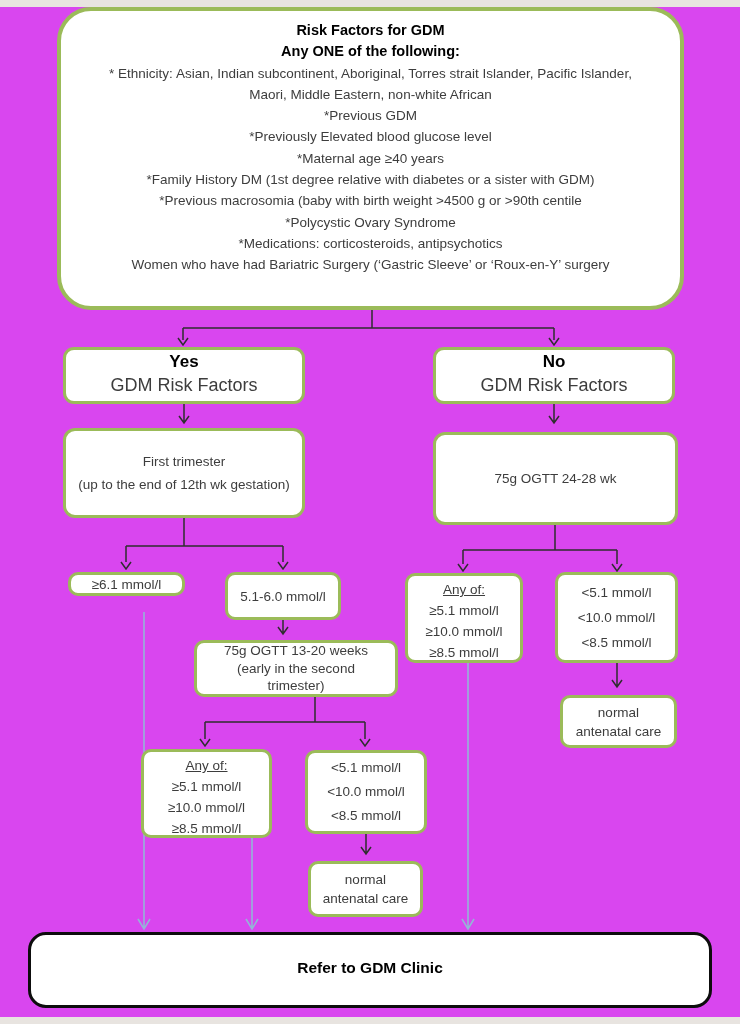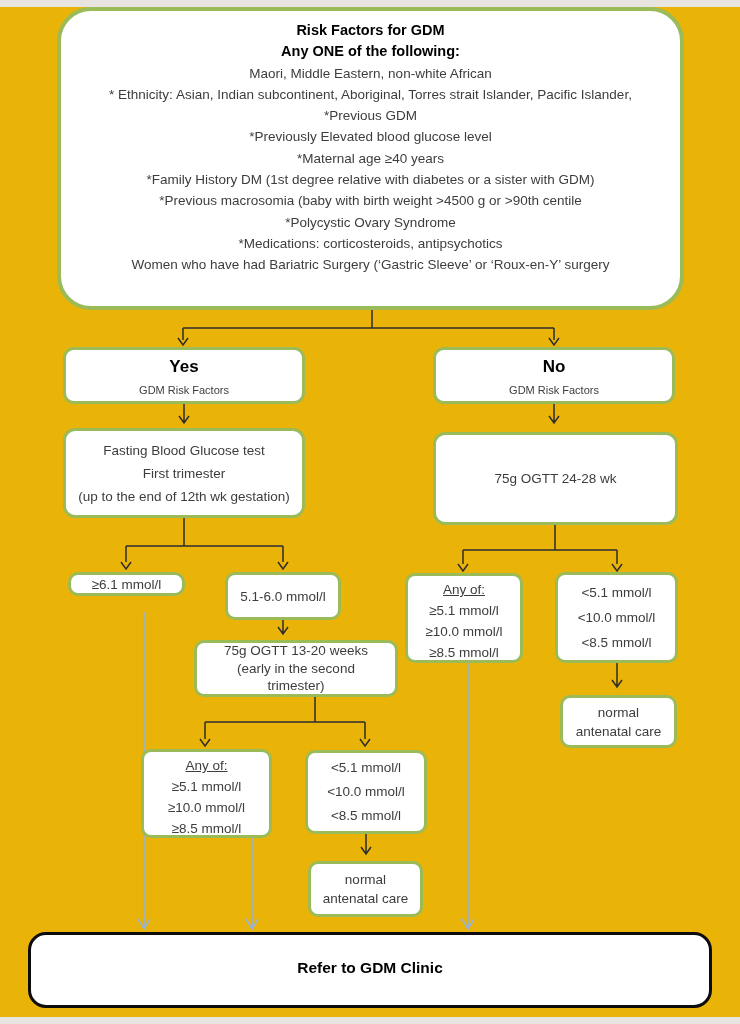--- a/index.html
+++ b/index.html
@@ -1,30 +1,30 @@
 <!DOCTYPE html>
 <html><head>
 <meta charset="utf-8">
 <style>
   html,body{margin:0;padding:0;background:#ffffff;}
   #canvas{
-    position:relative;width:740px;height:1024px;background:#eab308;overflow:hidden;
+    position:relative;width:740px;height:1024px;background:#d946ef;overflow:hidden;
     font-family:"Liberation Sans","DejaVu Sans",sans-serif;color:#3d3d3d;
   }
   .edge-strip{position:absolute;left:0;width:740px;height:7px;background:#e8e4e0;}
   .box{
     position:absolute;box-sizing:border-box;background:#ffffff;
     border:3px solid #9bbb59;border-radius:10px;text-align:center;
     font-size:13.5px;line-height:21px;
   }
   .top-box{border-width:4px;border-radius:34px;padding-top:9px;font-size:13.5px;line-height:21.3px;}
   .top-box .t{font-size:14.5px;font-weight:bold;color:#000;}
-  .decision{border-radius:11px;padding-top:5px;}
+  .decision{border-radius:11px;}
   .decision .big{font-size:17px;font-weight:bold;color:#000;line-height:24px;}
-  .decision .sub{font-size:11px;line-height:22px;}
+  .decision .sub{font-size:18px;line-height:22px;}
   .mid{border-radius:12px;}
   .vcenter{display:flex;flex-direction:column;justify-content:center;}
   .underline{text-decoration:underline;}
   .footer-box{
     position:absolute;box-sizing:border-box;background:#ffffff;border:3px solid #0d0d0d;
     border-radius:18px;text-align:center;padding-top:24px;
     font-size:15.5px;font-weight:bold;color:#000;
   }
   svg.wires{position:absolute;left:0;top:0;pointer-events:none;}
   .k{stroke:#2e2e2e;stroke-width:1.5;fill:none;}
@@ -77,39 +77,38 @@
       <path class="b" d="M252,838 V928 M246,919 L252,929 L258,919"></path>
     </g>
     <g>
       <path class="b" d="M468,663 V928 M462,919 L468,929 L474,919"></path>
     </g>
   </svg>
 
   <div class="box top-box" style="left:57px;top:7px;width:627px;height:303px;">
     <div class="t">Risk Factors for GDM</div>
     <div class="t">Any ONE of the following:</div>
+    <div>* Ethnicity: Asian, Indian subcontinent, Aboriginal, Torres strait Islander, Pacific Islander,</div>
     <div>Maori, Middle Eastern, non-white African</div>
-    <div>* Ethnicity: Asian, Indian subcontinent, Aboriginal, Torres strait Islander, Pacific Islander,</div>
     <div>*Previous GDM</div>
     <div>*Previously Elevated blood glucose level</div>
     <div>*Maternal age ≥40 years</div>
     <div>*Family History DM (1st degree relative with diabetes or a sister with GDM)</div>
     <div>*Previous macrosomia (baby with birth weight &gt;4500 g or &gt;90th centile</div>
     <div>*Polycystic Ovary Syndrome</div>
     <div>*Medications: corticosteroids, antipsychotics</div>
     <div>Women who have had Bariatric Surgery (‘Gastric Sleeve’ or ‘Roux-en-Y’ surgery</div>
   </div>
 
   <div class="box decision" style="left:63px;top:347px;width:242px;height:57px;">
     <div class="big">Yes</div>
     <div class="sub">GDM Risk Factors</div>
   </div>
 
   <div class="box mid vcenter" style="left:63px;top:428px;width:242px;height:90px;line-height:23px;">
-    <div>Fasting Blood Glucose test</div>
     <div>First trimester</div>
     <div>(up to the end of 12th wk gestation)</div>
   </div>
 
   <div class="box vcenter" style="left:68px;top:572px;width:117px;height:24px;">
     <div>≥6.1 mmol/l</div>
   </div>
 
   <div class="box vcenter" style="left:225px;top:572px;width:116px;height:48px;">
     <div>5.1-6.0 mmol/l</div>

